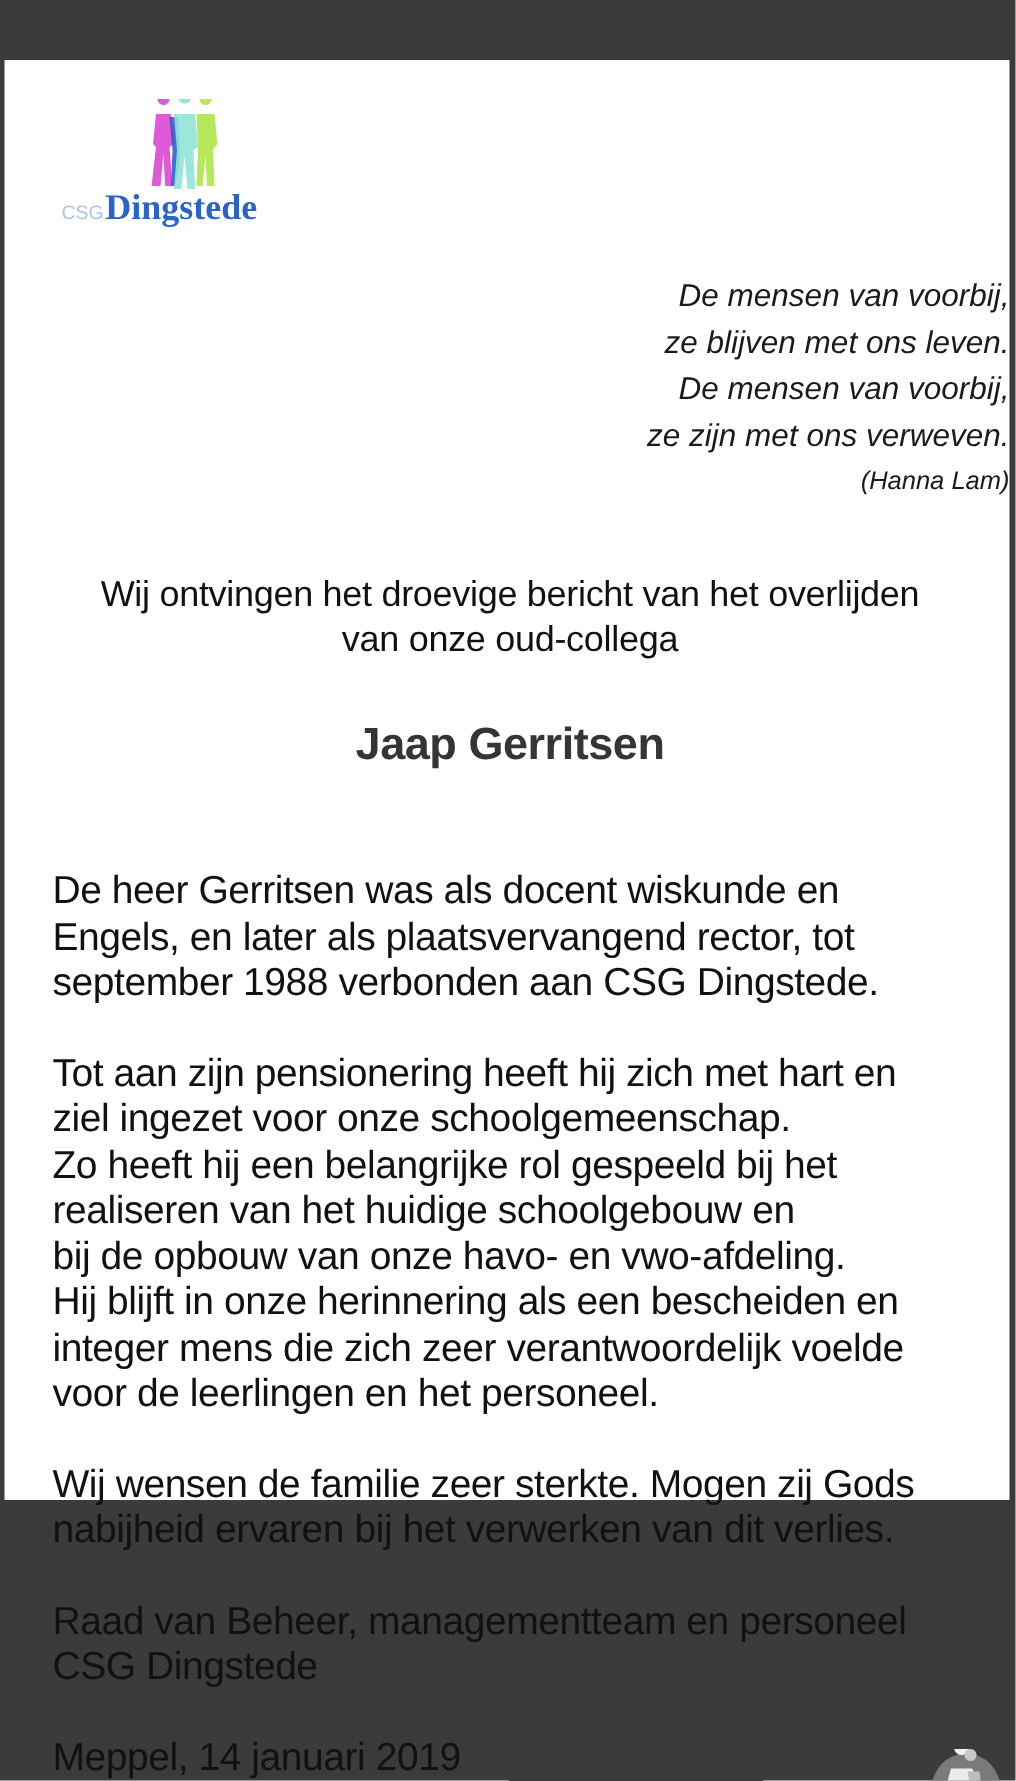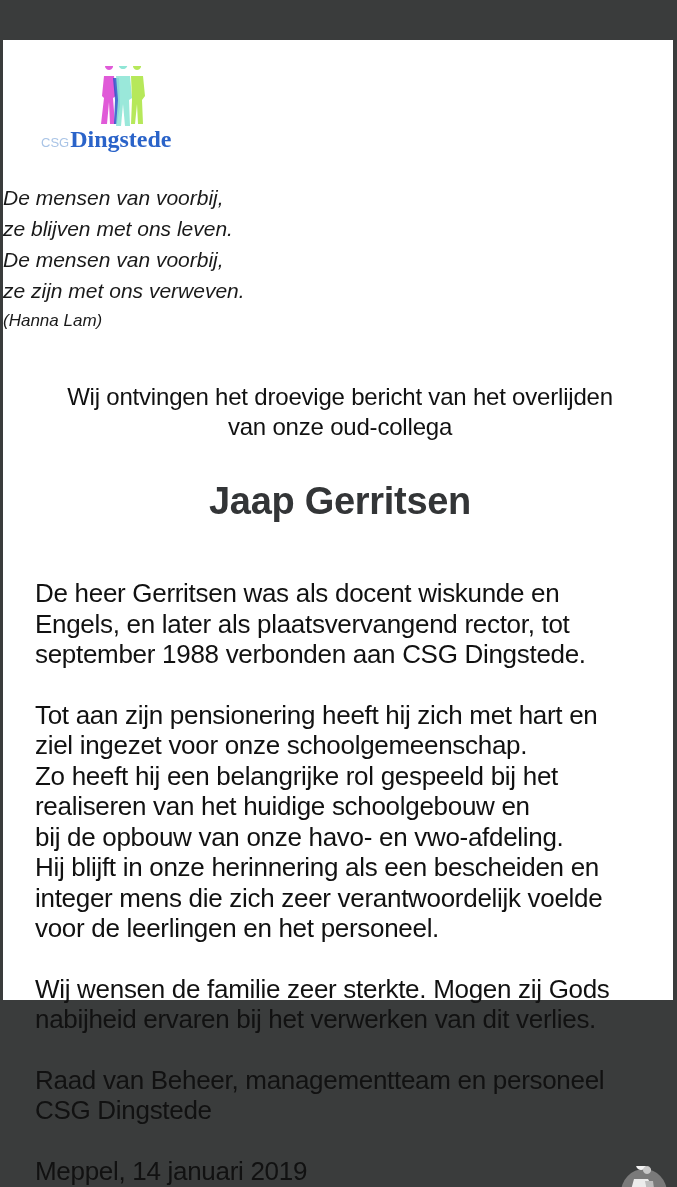--- a/index.html
+++ b/index.html
@@ -31,37 +31,37 @@
     .logo-csg {
       font-family: "Liberation Sans", sans-serif;
       font-size: 13px; color: #a9c4e6; letter-spacing: 0px;
     }
     .logo-name {
       font-family: "Liberation Serif", serif;
       font-size: 24px; color: #2a63c9; font-weight: bold; margin-left: 1px;
     }
     .poem {
       position: absolute; left: 0; top: 142px; width: 670px;
-      text-align: left;
+      text-align: right;
       font-style: italic;
       font-size: 21px; line-height: 31px;
       color: #1a1a1a;
     }
     .poem .author { font-size: 17px; line-height: 30px; }
     .intro {
       position: absolute; left: 0; top: 342px; width: 674px;
       text-align: center;
       font-size: 24px; line-height: 30px;
       color: #111;
       letter-spacing: -0.2px;
     }
     .name {
       position: absolute; left: 0; top: 440px; width: 674px;
       text-align: center;
-      font-size: 38px; font-weight: bold;
+      font-size: 30px; font-weight: bold;
       color: #333537;
       letter-spacing: -0.3px;
     }
     .body {
       position: absolute; left: 32px; top: 538px; width: 630px;
       font-size: 26px; line-height: 30.5px;
       color: #111;
       letter-spacing: -0.3px;
     }
     .para { margin: 0 0 30px 0; }

